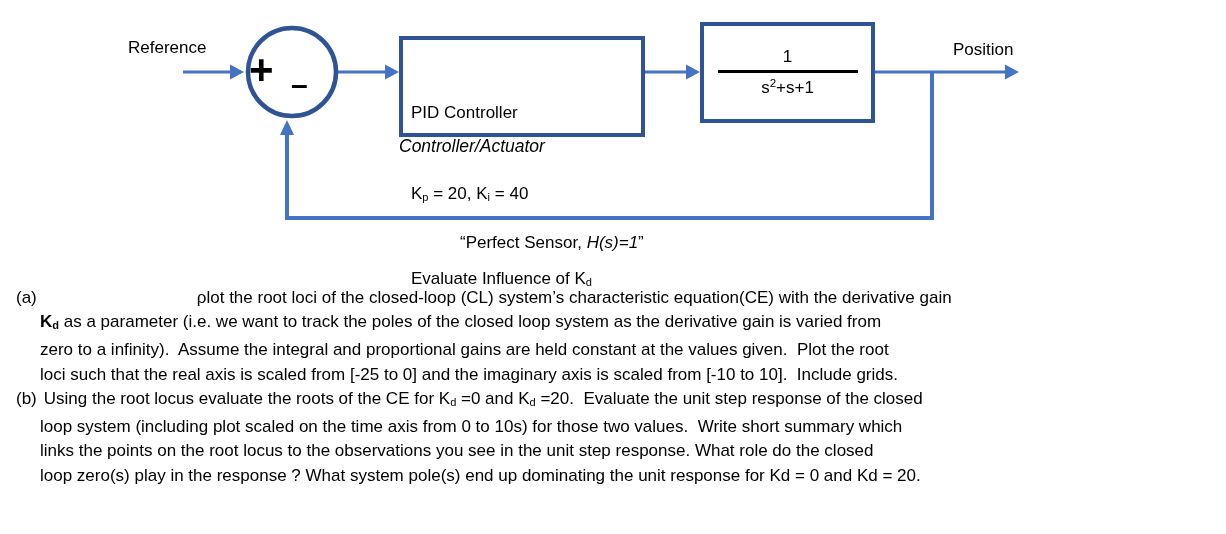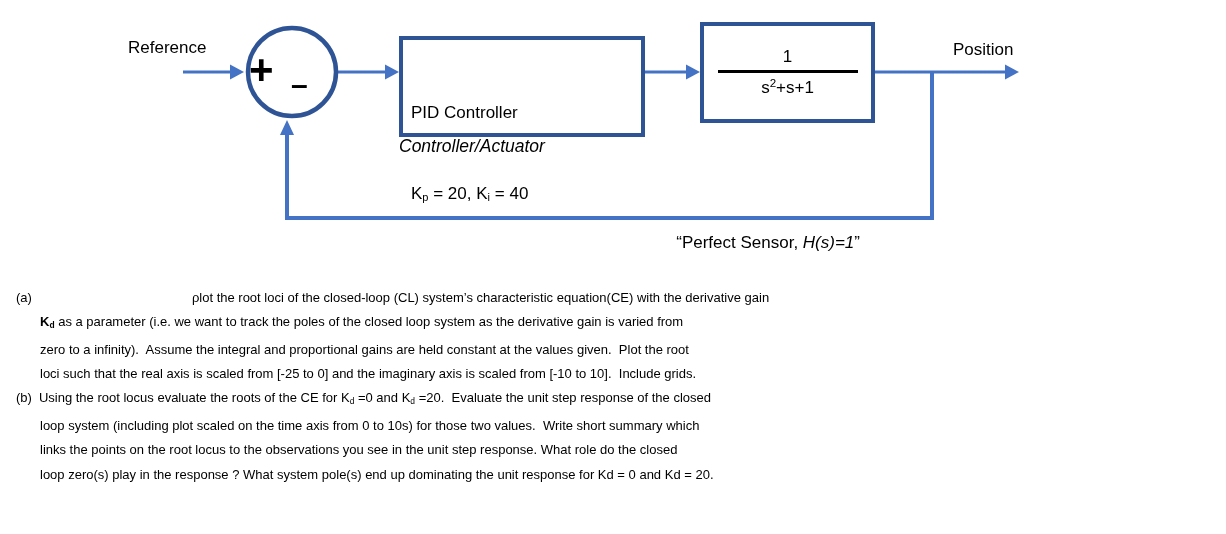--- a/index.html
+++ b/index.html
@@ -17,38 +17,38 @@
   .diagram{position:absolute;left:0;top:0;width:1226px;height:275px;}
   .diagram svg{position:absolute;left:0;top:0;}
   .connector{stroke:var(--connector-blue);stroke-width:3.2;fill:none;}
   .connector.thick{stroke-width:4;}
   .arrowhead{fill:var(--connector-blue);stroke:none;}
   .sumcircle{stroke:var(--border-blue);stroke-width:4.5;fill:var(--paper);}
 
   .lbl{position:absolute;font-size:17px;white-space:pre;}
   .ref{left:128px;top:38px;}
   .pos{left:953px;top:40px;text-align:center;}
-  .sensor{left:460px;top:233px;width:400px;text-align:right;font-size:17px;}
+  .sensor{left:460px;top:233px;width:400px;text-align:left;font-size:17px;}
 
   .sum-plus{position:absolute;left:249px;top:49px;font-size:42px;font-weight:700;line-height:1;}
   .sum-minus{position:absolute;left:291px;top:70px;font-size:30px;font-weight:700;line-height:1;}
 
   .block{position:absolute;border:4px solid var(--border-blue);background:var(--paper);}
   .pid{left:399px;top:36px;width:246px;height:101px;padding:5px 6px 0 8px;
        font-size:17px;line-height:27px;white-space:pre;}
   .plant{left:700px;top:22px;width:175px;height:101px;display:flex;flex-direction:column;
        align-items:center;justify-content:center;font-size:17px;}
   .fracline{width:140px;height:2.5px;background:var(--ink);margin:3px 0 4px 0;}
   .caption{position:absolute;top:136px;font-style:italic;font-size:17.5px;}
   .cap-ctrl{left:399px;width:246px;}
   .cap-plant{left:690px;width:200px;}
 
   
   .assignment{position:absolute;left:0;top:286px;width:1216px;}
-  .item{font-size:13px;line-height:24.4px;padding-left:40px;text-indent:-24px;white-space:pre-wrap;}
+  .item{font-size:17px;line-height:24.4px;padding-left:40px;text-indent:-24px;white-space:pre-wrap;}
   .marker{display:inline;}
   .mb{margin-right:7px;}
   .tab{display:inline-block;width:160px;}
   .rich{white-space:pre-wrap;}
 
   .seg-sub{font-size:0.65em;vertical-align:-0.22em;}
   .seg-sup{font-size:0.68em;vertical-align:0.5em;}
   .seg-b{font-weight:700;}
   .seg-i{font-style:italic;}
   .seg-b.seg-sub,.seg-bsub{font-weight:700;font-size:0.65em;vertical-align:-0.22em;}
@@ -80,20 +80,21 @@
     </svg>
 
     <div class="lbl ref">Reference</div>
 
     <div class="sum-plus">+</div>
     <div class="sum-minus">–</div>
 
     <div class="block pid">
       <div>PID Controller</div>
       <div><span>K</span><span class="seg-sub">p</span><span> = 20, K</span><span class="seg-sub">i</span><span> = 40</span></div>
+      <div><span>Evaluate Influence of K</span><span class="seg-sub">d</span></div>
     </div>
     <div class="caption cap-ctrl">Controller/Actuator</div>
 
     <div class="block plant">
       <div>1</div>
       <div class="fracline"></div>
       <div><span>s</span><span class="seg-sup">2</span><span>+s+1</span></div>
     </div>
 
     <div class="lbl pos">Position</div>

